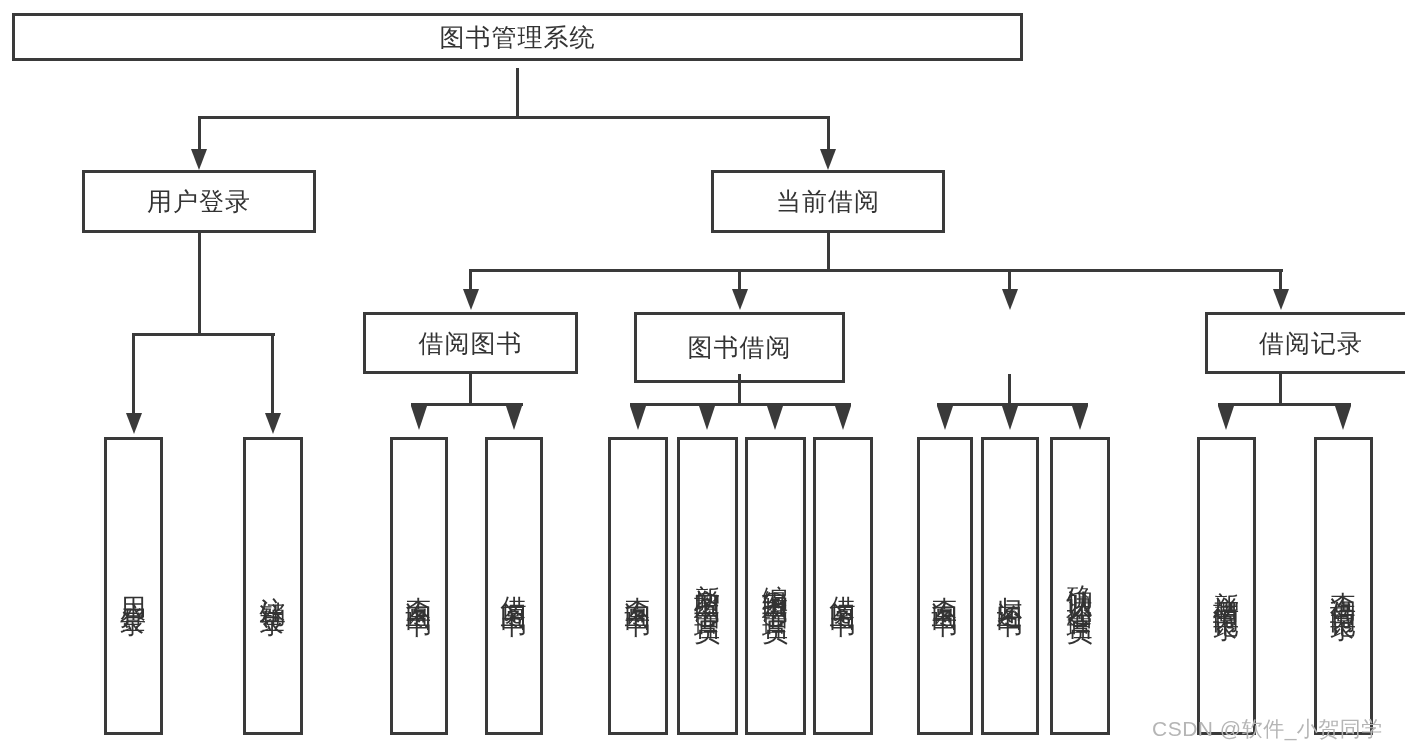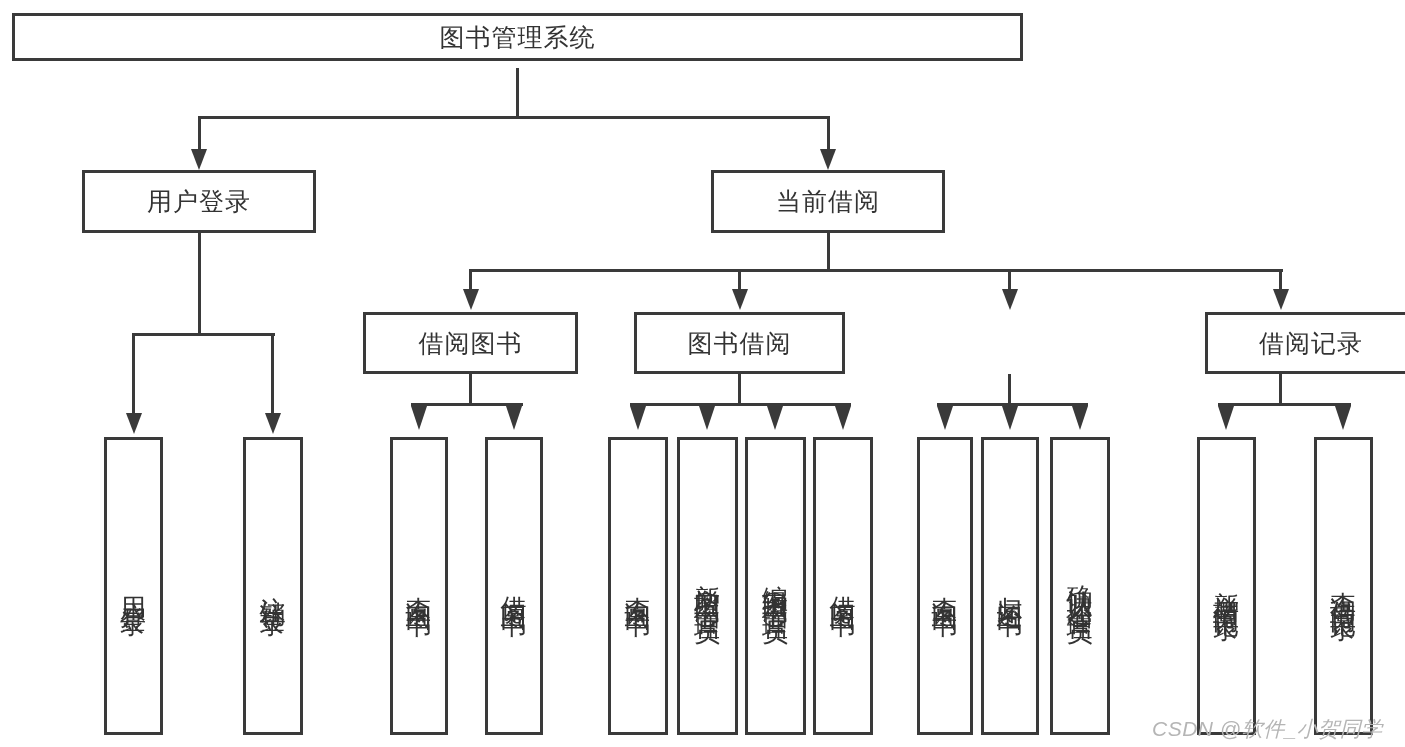--- a/index.html
+++ b/index.html
@@ -30,21 +30,21 @@
   .vline{position:absolute;width:3px;background:var(--line);}
   .hline{position:absolute;height:3px;background:var(--line);}
   .arrow{
     position:absolute;width:0;height:0;
     border-left:8px solid transparent;border-right:8px solid transparent;
     border-top:21px solid var(--line);
   }
   .arrow.sm{border-top-width:24px;}
   .watermark{
     position:absolute;left:1152px;top:715px;font-size:21px;
-    color:var(--wm);white-space:nowrap;z-index:5;letter-spacing:0.5px;font-style:italic;
+    color:var(--wm);white-space:nowrap;z-index:5;letter-spacing:0.5px;
   }
 </style>
 </head>
 <body>
 
 <div class="canvas">
 
   <div class="hbox" style="left:12px;top:13px;width:1011px;height:48px;">图书管理系统</div>
 
   <div class="vline" style="left:516px;top:68px;height:51px;"></div>
@@ -69,21 +69,21 @@
   <div class="vline" style="left:469px;top:269px;height:21px;"></div>
   <div class="arrow" style="left:463px;top:289px;"></div>
   <div class="vline" style="left:738px;top:269px;height:21px;"></div>
   <div class="arrow" style="left:732px;top:289px;"></div>
   <div class="vline" style="left:1008px;top:269px;height:21px;"></div>
   <div class="arrow" style="left:1002px;top:289px;"></div>
   <div class="vline" style="left:1279px;top:269px;height:21px;"></div>
   <div class="arrow" style="left:1273px;top:289px;"></div>
 
   <div class="hbox" style="left:363px;top:312px;width:215px;height:62px;">借阅图书</div>
-  <div class="hbox" style="left:634px;top:312px;width:211px;height:62px;">图书借阅</div>
+  <div class="hbox" style="left:634px;top:312px;width:211px;height:71px;">图书借阅</div>
   <div class="hbox" style="left:1175px;top:312px;width:212px;height:62px;margin-left:30px;">借阅记录</div>
 
   <div class="vline" style="left:469px;top:374px;height:32px;"></div>
   <div class="hline" style="left:411px;top:403px;width:112px;"></div>
   <div class="arrow sm" style="left:411px;top:406px;"></div>
   <div class="arrow sm" style="left:506px;top:406px;"></div>
 
   <div class="vline" style="left:738px;top:374px;height:32px;"></div>
   <div class="hline" style="left:630px;top:403px;width:221px;"></div>
   <div class="arrow sm" style="left:630px;top:406px;"></div>

